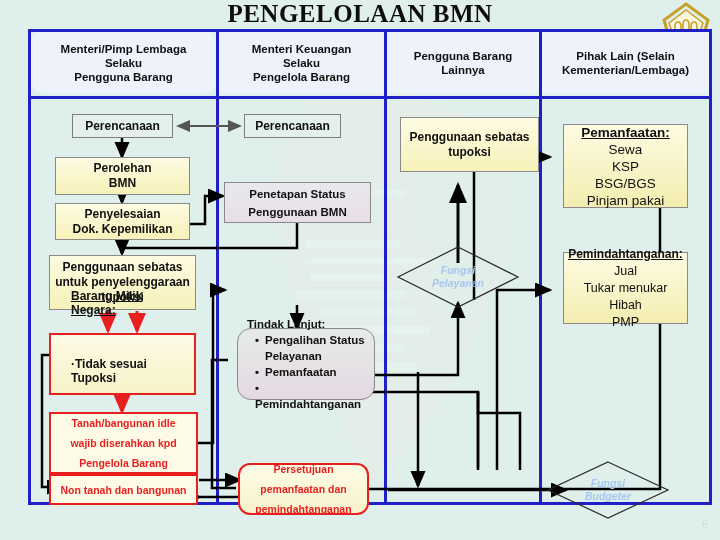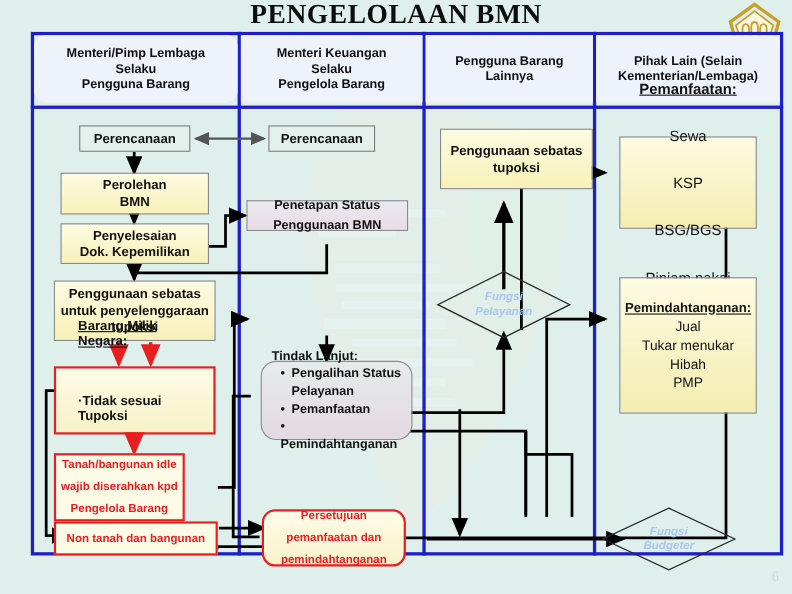--- a/index.html
+++ b/index.html
@@ -271,35 +271,35 @@
     <span>untuk penyelenggaraan</span>
     <span>tupoksi</span>
   </div>
 
   <div class="box b-red b-left pad" style="left:49px;top:333px;width:147px;height:62px;justify-content:center;">
     <span class="under">Barang Milik Negara:</span>
     <span class="bul">·Tidak sesuai Tupoksi</span>
     <span class="bul">·Berlebih</span>
   </div>
 
-  <div class="box b-redtext" style="left:49px;top:412px;width:119px;height:62px;justify-content:flex-end;">
+  <div class="box b-redtext" style="left:49px;top:412px;width:149px;height:62px;">
     <span>Tanah/bangunan idle</span>
     <span>wajib diserahkan kpd</span>
     <span>Pengelola Barang</span>
   </div>
 
   <div class="box b-redtext" style="left:49px;top:474px;width:149px;height:31px;">
     <span>Non tanah dan bangunan</span>
   </div>
 
   <div class="box b-plain" style="left:244px;top:114px;width:97px;height:24px;">
     <span>Perencanaan</span>
   </div>
 
-  <div class="box b-gray" style="left:224px;top:182px;width:147px;height:28px;">
+  <div class="box b-gray" style="left:224px;top:182px;width:147px;height:41px;">
     <span>Penetapan Status</span>
     <span>Penggunaan BMN</span>
   </div>
 
 
   <div class="box b-grayround b-left" style="left:237px;top:328px;width:138px;height:72px;padding:5px 9px;justify-content:center;">
     <span>Tindak Lanjut:</span>
     <span style="padding-left:8px;">
       <span style="display:inline-block;width:10px;">•</span><span>Pengalihan Status</span>
     </span>
@@ -329,29 +329,29 @@
   </svg>
   <div class="diamond-label" style="left:398px;top:264px;">
     <div>Fungsi</div>
     <div>Pelayanan</div>
   </div>
   <div class="diamond-label" style="left:548px;top:477px;">
     <div>Fungsi</div>
     <div>Budgeter</div>
   </div>
 
-  <div class="box b-yellowbig" style="left:563px;top:124px;width:125px;height:84px;gap:26px;">
+  <div class="box b-yellowbig" style="left:563px;top:124px;width:125px;height:84px;">
     <span class="under" style="font-weight:bold;">Pemanfaatan:</span>
     <span>Sewa</span>
     <span>KSP</span>
     <span>BSG/BGS</span>
     <span>Pinjam pakai</span>
   </div>
 
-  <div class="box b-yellowbig" style="left:563px;top:252px;width:125px;height:124px;font-size:12.5px;">
+  <div class="box b-yellowbig" style="left:563px;top:252px;width:125px;height:72px;font-size:12.5px;">
     <span class="under" style="font-weight:bold;font-size:12px;">Pemindahtanganan:</span>
     <span>Jual</span>
     <span>Tukar menukar</span>
     <span>Hibah</span>
     <span>PMP</span>
   </div>
 
   <div class="pagenum">6</div>
 
 </div>

